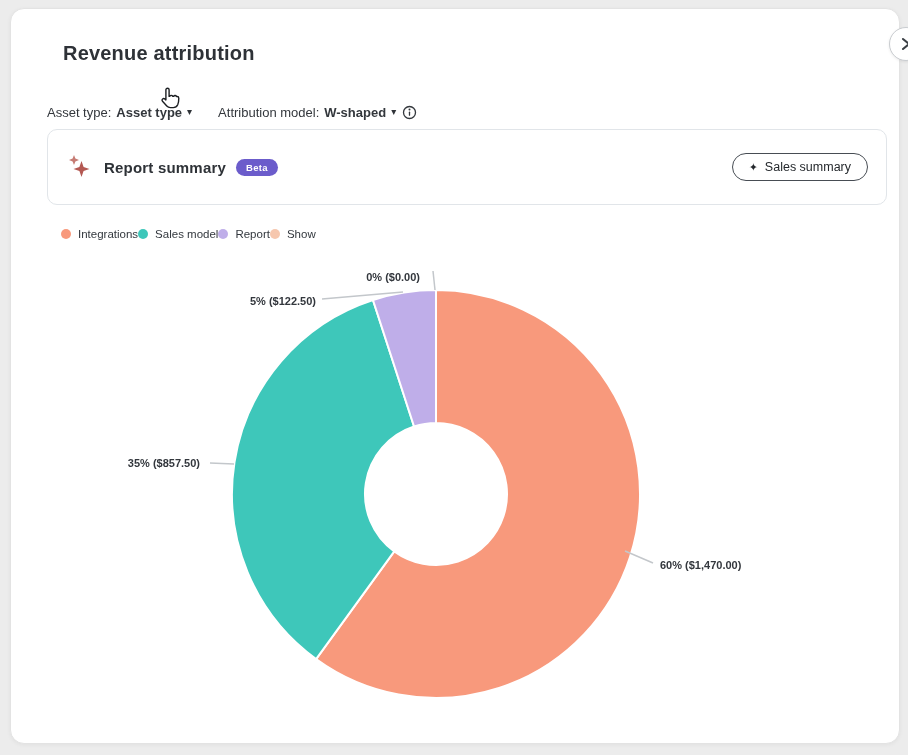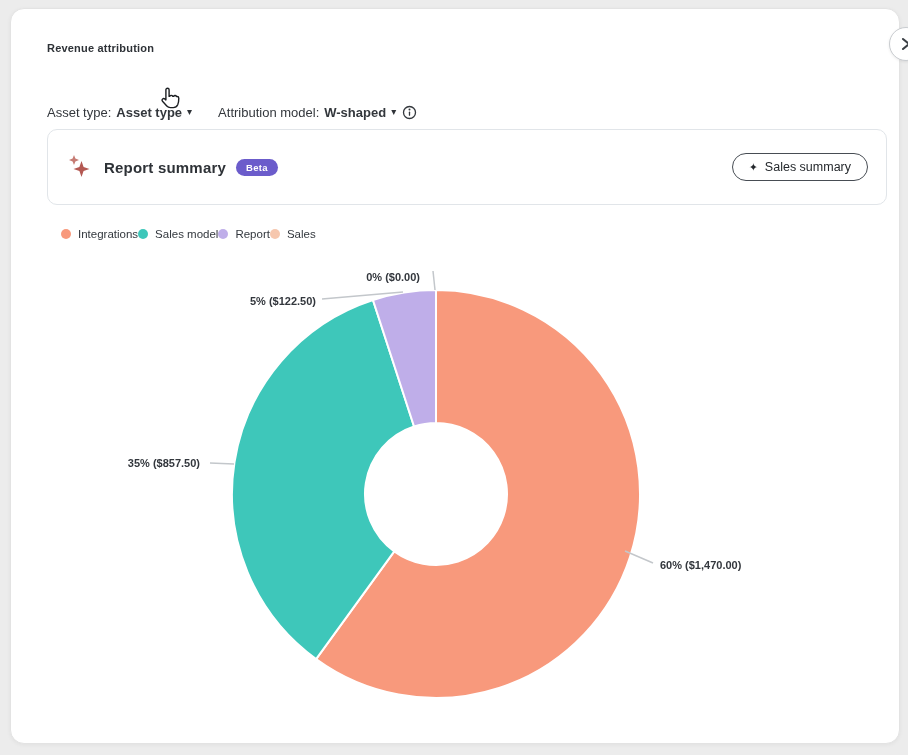--- a/index.html
+++ b/index.html
@@ -8,22 +8,22 @@
     background:#ececec;
     font-family:"Liberation Sans","DejaVu Sans",sans-serif;
     -webkit-font-smoothing:antialiased;
   }
   .main-card{
     position:absolute;left:10px;top:8px;width:888px;height:734px;
     background:#ffffff;border:1px solid #e3e3e3;border-radius:14px;
     box-shadow:0 1px 4px rgba(0,0,0,.05);
   }
   .page-title{
-    position:absolute;left:36px;top:33px;
-    font-size:11px;font-weight:700;color:#2e3237;letter-spacing:.2px;
+    position:absolute;left:52px;top:33px;
+    font-size:20px;font-weight:700;color:#2e3237;letter-spacing:.2px;
   }
   .filters{
     position:absolute;left:36px;top:84px;height:20px;
     display:flex;align-items:center;font-size:13px;color:#33373c;margin-top:9px;
   }
   .filter{display:flex;align-items:center;cursor:pointer;}
   .filter + .filter{margin-left:26px;}
   .filter .lbl{font-weight:400;margin-right:5px;}
   .filter .val{font-weight:700;}
   .caret{font-size:10px;margin-left:5px;color:#2f3338;line-height:1;}
@@ -110,21 +110,21 @@
       <span class="legend-item">
         <span class="legend-dot" style="background: rgb(62, 199, 186);"></span>
         <span>Sales model</span>
       </span>
       <span class="legend-item">
         <span class="legend-dot" style="background: rgb(191, 174, 233);"></span>
         <span>Report</span>
       </span>
       <span class="legend-item">
         <span class="legend-dot" style="background: rgb(246, 199, 174);"></span>
-        <span>Sales</span>
+        <span>Show</span>
       </span>
     </div>
 
 </div>
 
 <svg id="chart-svg" width="908" height="460" viewBox="0 0 908 460">
     <path d="M 436 35 A 204 204 0 1 1 316.0918085323355 404.03946685248934 L 394.2672470872344 296.44020660062125 A 71 71 0 1 0 436 168 Z" fill="#F8997C" stroke="#ffffff" stroke-width="2" stroke-linejoin="round"></path>
     <path d="M 316.0918085323355 404.03946685248934 A 204 204 0 0 1 372.96053314751066 44.984470675788685 L 414.0597933993787 171.47498734304412 A 71 71 0 0 0 394.2672470872344 296.44020660062125 Z" fill="#3EC7BA" stroke="#ffffff" stroke-width="2" stroke-linejoin="round"></path>
     <path d="M 372.96053314751066 44.984470675788685 A 204 204 0 0 1 435.99999999999994 35 L 436 168 A 71 71 0 0 0 414.0597933993787 171.47498734304412 Z" fill="#BFAEE9" stroke="#ffffff" stroke-width="2" stroke-linejoin="round"></path>
     <polyline points="625,296 653,308" fill="none" stroke="#c3c7cb" stroke-width="1.5"></polyline>

